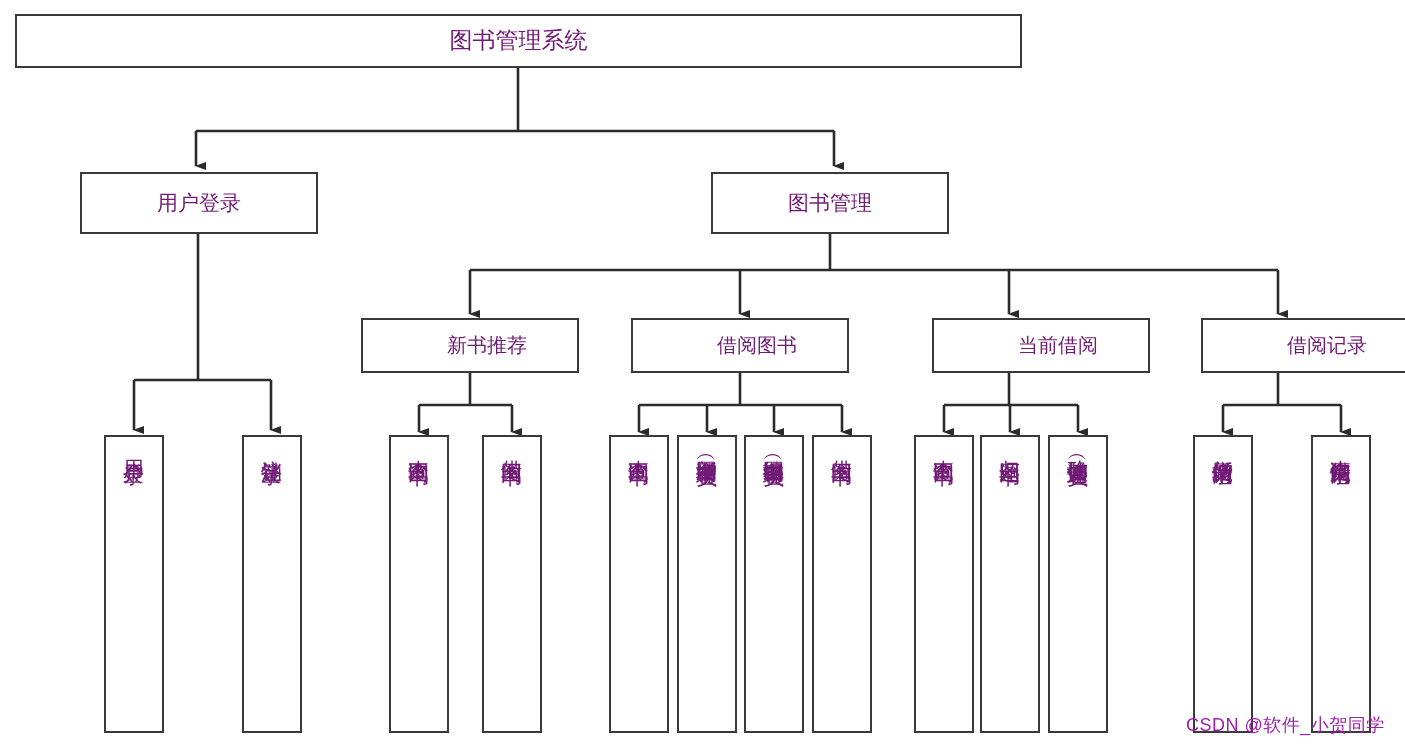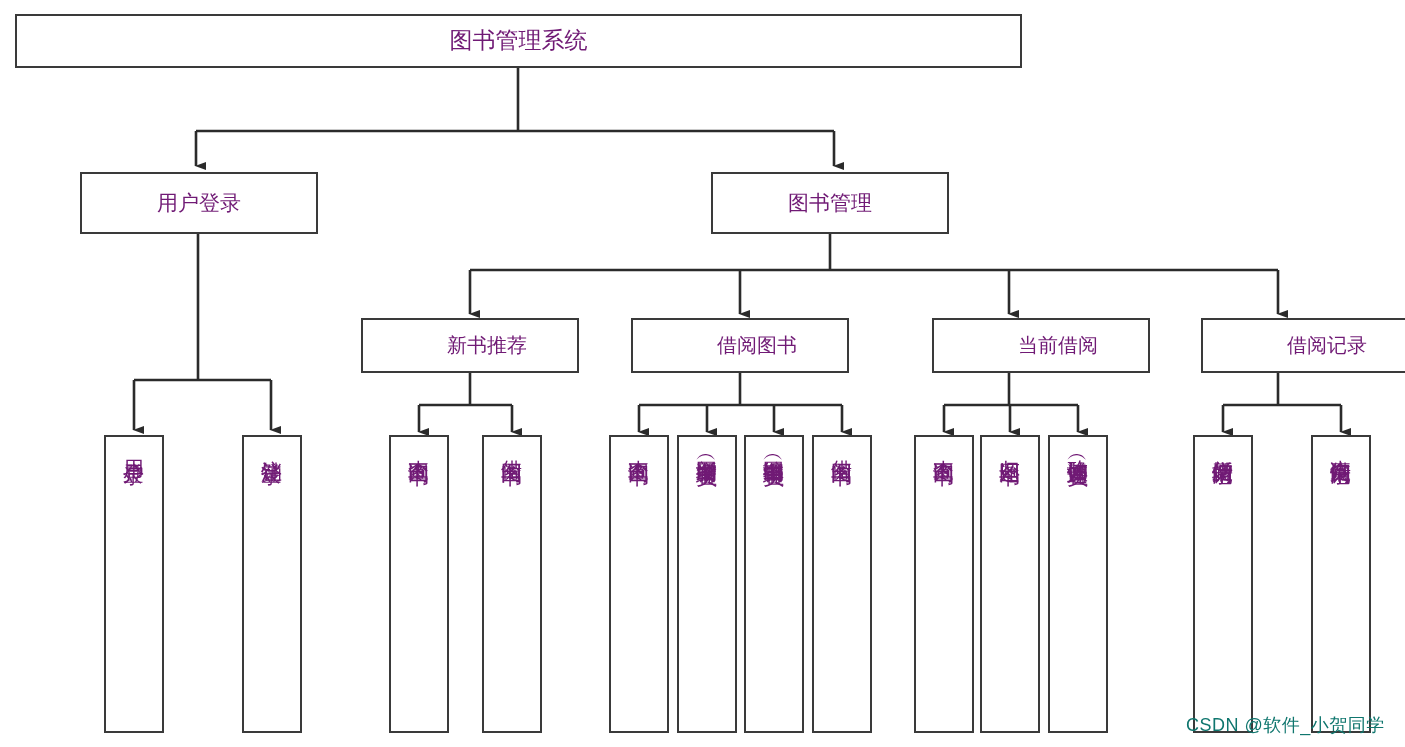--- a/index.html
+++ b/index.html
@@ -62,21 +62,21 @@
     line-height: 1;
   }
   .leaf-tall .vlabel {
     letter-spacing: 1px;
   }
   #watermark {
     position: absolute;
     left: 1186px;
     top: 713px;
     font-size: 18px;
-    color: #0f766e;
+    color: #a21caf;
     white-space: nowrap;
     letter-spacing: 0.5px;
     font-family: "Liberation Sans", "DejaVu Sans", sans-serif;
   }
 </style>
 </head>
 <body>
 
 <div id="diagram-root">
 

